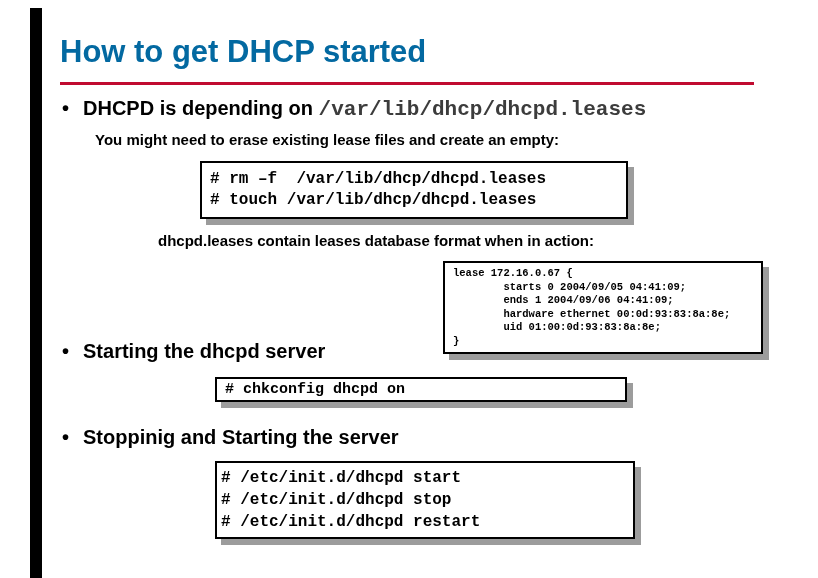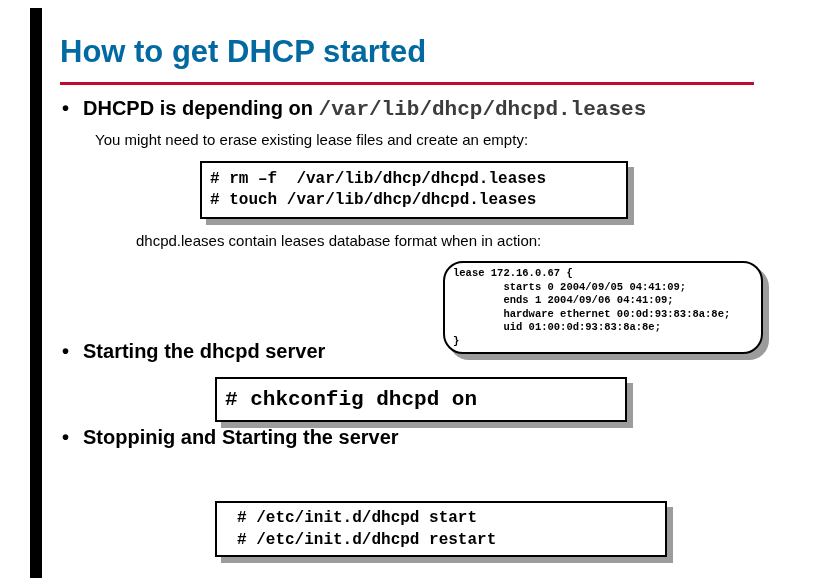--- a/index.html
+++ b/index.html
@@ -27,35 +27,35 @@
     font-size:20px;margin-right:14px;color:#000;
   }
   .b1{top:97px;}
   .b2{top:340px;}
   .b3{top:426px;}
   .mono-path{
     font-family:"Liberation Mono","DejaVu Sans Mono",monospace;
     font-weight:bold;color:#3c3c3c;font-size:21px;
   }
   .note-text{
-    position:absolute;font-size:15px;font-weight:normal;color:#000000;
+    position:absolute;font-size:15px;font-weight:bold;color:#000000;
   }
   .note-erase{left:95px;top:131px;}
-  .note-lease{left:136px;top:232px;}
+  .note-lease{left:158px;top:232px;}
   .code-box{
     position:absolute;background:#ffffff;border:2px solid #000000;
     box-shadow:6px 6px 0 0 #9c9c9c;
     font-family:"Liberation Mono","DejaVu Sans Mono",monospace;
     font-weight:bold;color:#000000;
   }
   .code-box .code-line{white-space:pre;}
   .box-erase{left:200px;top:161px;width:408px;padding:6px 8px;font-size:16px;line-height:21px;}
-  .box-lease{left:443px;top:261px;width:300px;padding:4px 8px;font-size:10.5px;line-height:13.5px;border-radius:20px;}
-  .box-chkconfig{left:215px;top:377px;width:392px;padding:10px 8px;font-size:21px;line-height:21px;}
-  .box-initd{left:215px;top:461px;width:408px;padding:4px 20px;font-size:16px;line-height:22px;margin-top:40px;}
+  .box-lease{left:443px;top:261px;width:300px;padding:4px 8px;font-size:10.5px;line-height:13.5px;}
+  .box-chkconfig{left:215px;top:377px;width:392px;padding:0 8px;font-size:15px;line-height:21px;}
+  .box-initd{left:215px;top:461px;width:408px;padding:4px 4px;font-size:16px;line-height:22px;}
 </style>
 </head>
 <body>
 
 <div class="sidebar-bar"></div>
 
 <div class="slide-title">How to get DHCP started</div>
 <div class="title-rule"></div>
 
 <div class="bullet-line b1">
@@ -90,14 +90,15 @@
   <div class="code-line"># chkconfig dhcpd on</div>
 </div>
 
 <div class="bullet-line b3">
   <span class="bullet-dot">•</span>
   <span>Stoppinig and Starting the server</span>
 </div>
 
 <div class="code-box box-initd">
   <div class="code-line"># /etc/init.d/dhcpd start</div>
+  <div class="code-line"># /etc/init.d/dhcpd stop</div>
   <div class="code-line"># /etc/init.d/dhcpd restart</div>
 </div>
 
 </body></html>

